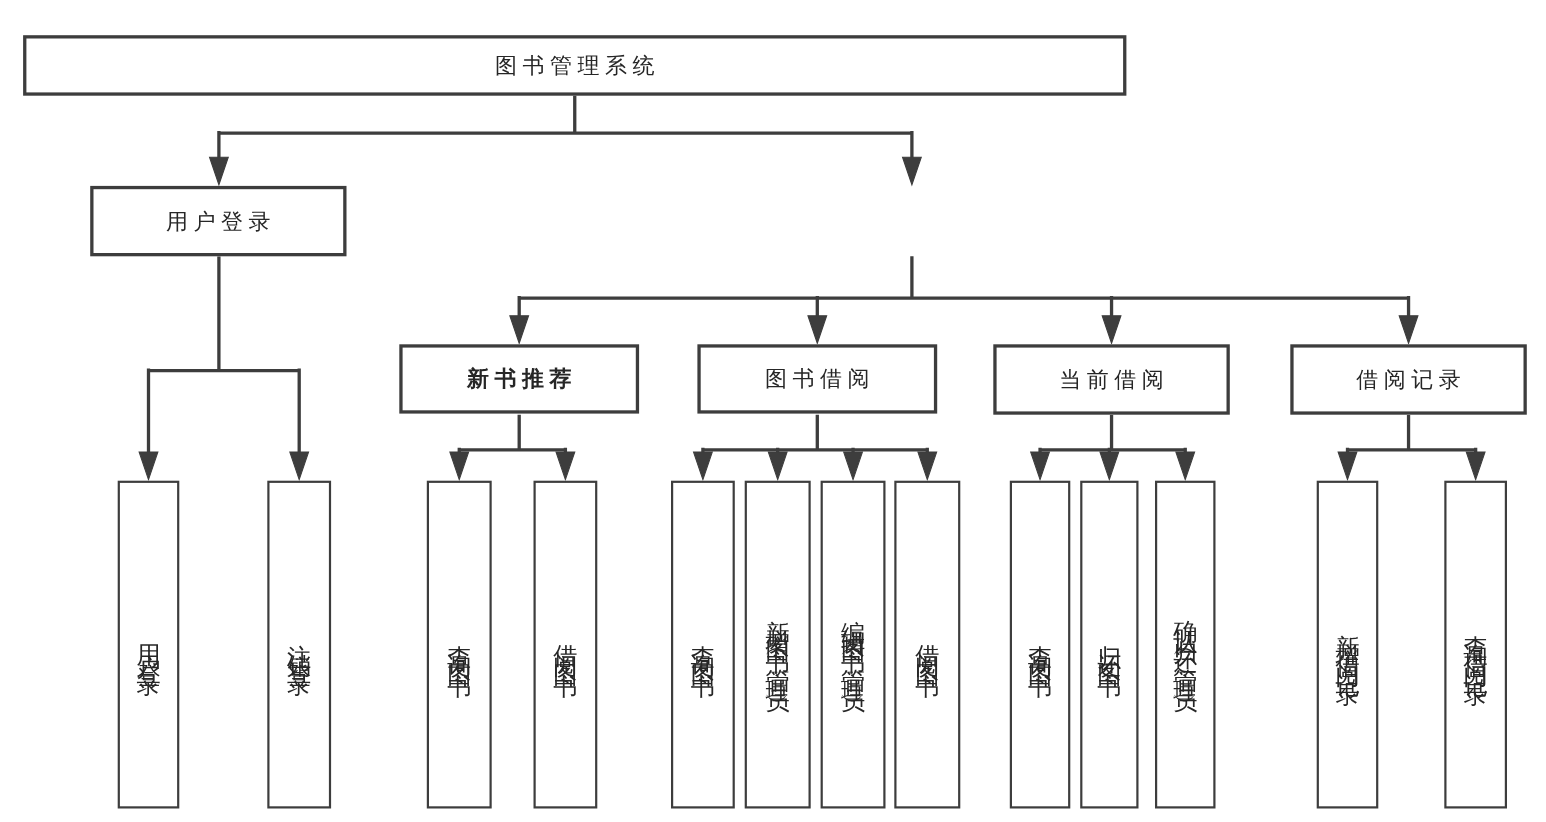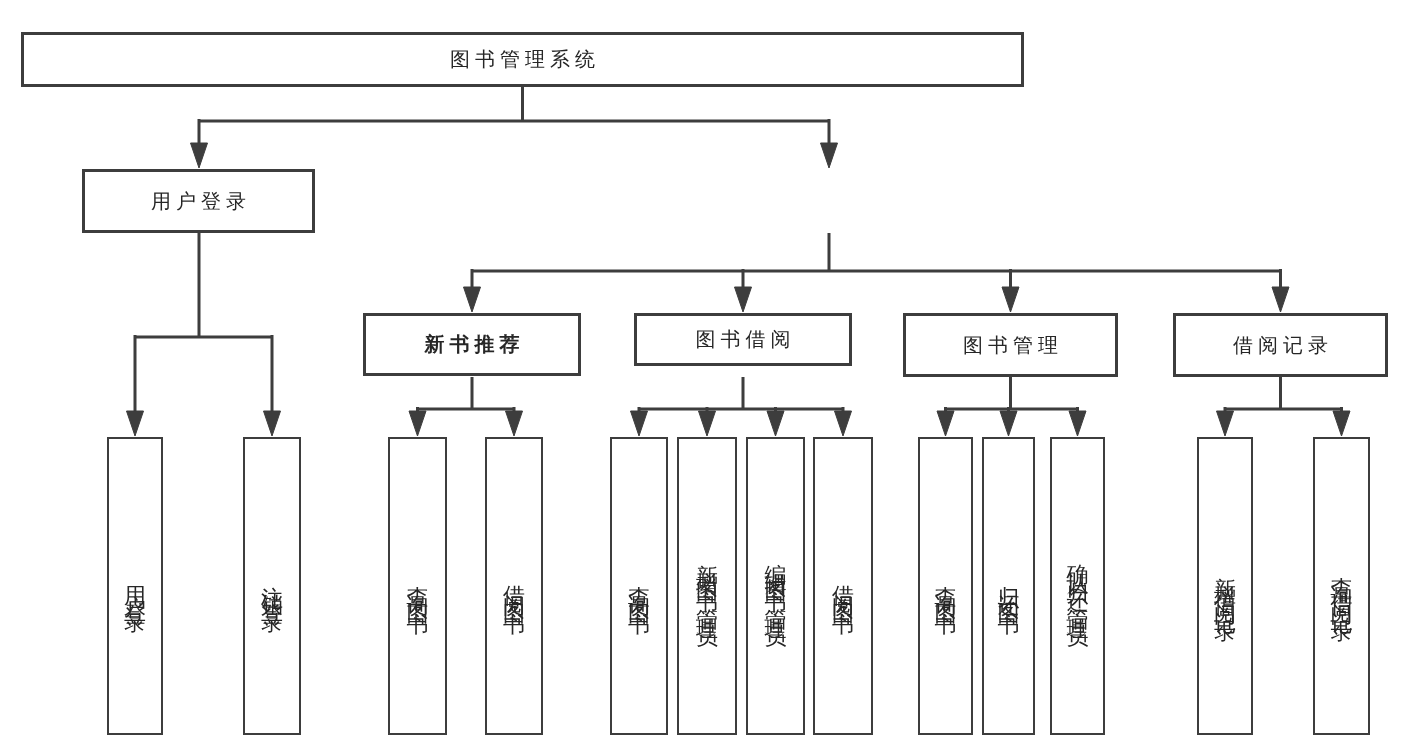--- a/index.html
+++ b/index.html
@@ -107,25 +107,25 @@
     <span>图书管理系统</span>
   </div>
 
   <div class="hbox" style="left:82px;top:169px;width:233px;height:64px;">
     <span>用户登录</span>
   </div>
 
   <div class="hbox" style="left:363px;top:313px;width:218px;height:63px;font-weight:bold;">
     <span>新书推荐</span>
   </div>
-  <div class="hbox" style="left:634px;top:313px;width:218px;height:53px;">
+  <div class="hbox" style="left:634px;top:313px;width:218px;height:63px;">
     <span>图书借阅</span>
   </div>
   <div class="hbox" style="left:903px;top:313px;width:215px;height:64px;">
-    <span>图书管理</span>
+    <span>当前借阅</span>
   </div>
   <div class="hbox" style="left:1173px;top:313px;width:215px;height:64px;">
     <span>借阅记录</span>
   </div>
 
   <div class="vbox" style="left:107px;width:56px;">
     <span class="vtext">用户登录</span>
   </div>
   <div class="vbox" style="left:243px;width:58px;">
     <span class="vtext">注销登录</span>

